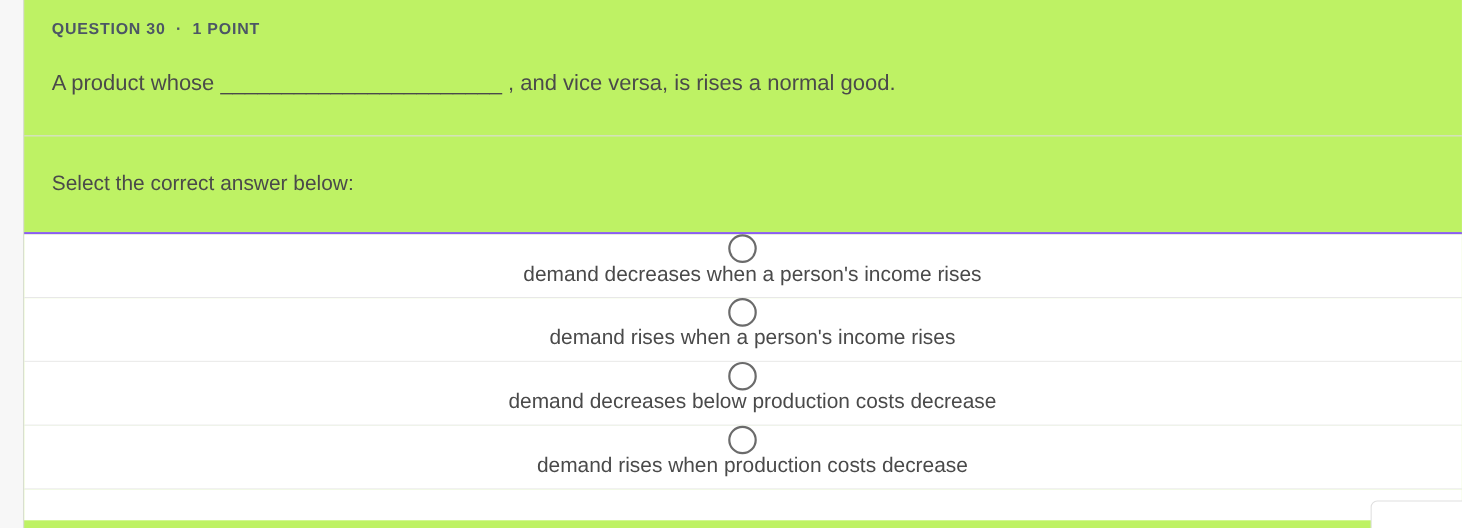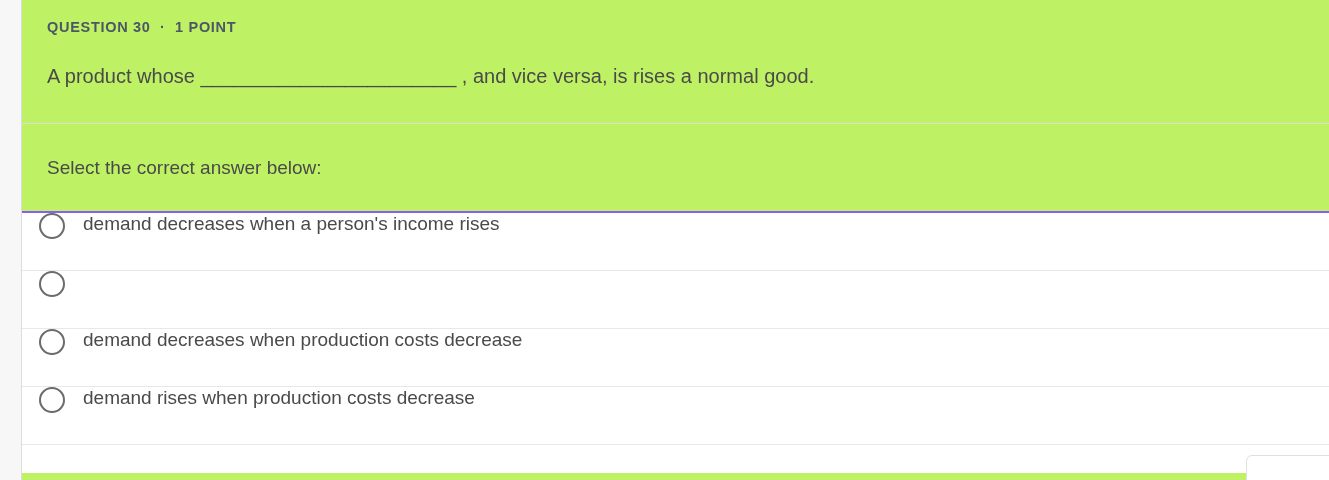--- a/index.html
+++ b/index.html
@@ -87,24 +87,26 @@
 
   
   .options {
     display: block;
   }
 
   .option-row {
     height: 58px;
     box-sizing: border-box;
     display: flex;
+    align-items: center;
     padding-left: 17px;
     border-bottom: 1px solid #e8e8e8;
     background: #ffffff;
     cursor: pointer;
+    flex-direction: column;
   }
 
   .radio {
     width: 26px;
     height: 26px;
     min-width: 26px;
     border: 2px solid #6b6b6b;
     border-radius: 50%;
     background: #ffffff;
     box-sizing: border-box;
@@ -156,25 +158,26 @@
 
     <div class="options">
 
       <div class="option-row">
         <span class="radio"></span>
         <span class="option-label">demand decreases when a person's income rises</span>
       </div>
 
       <div class="option-row">
         <span class="radio"></span>
+        <span class="option-label">demand rises when a person's income rises</span>
       </div>
 
       <div class="option-row">
         <span class="radio"></span>
-        <span class="option-label">demand decreases when production costs decrease</span>
+        <span class="option-label">demand decreases below production costs decrease</span>
       </div>
 
       <div class="option-row">
         <span class="radio"></span>
         <span class="option-label">demand rises when production costs decrease</span>
       </div>
 
     </div>
 
     <div class="footer-area">

